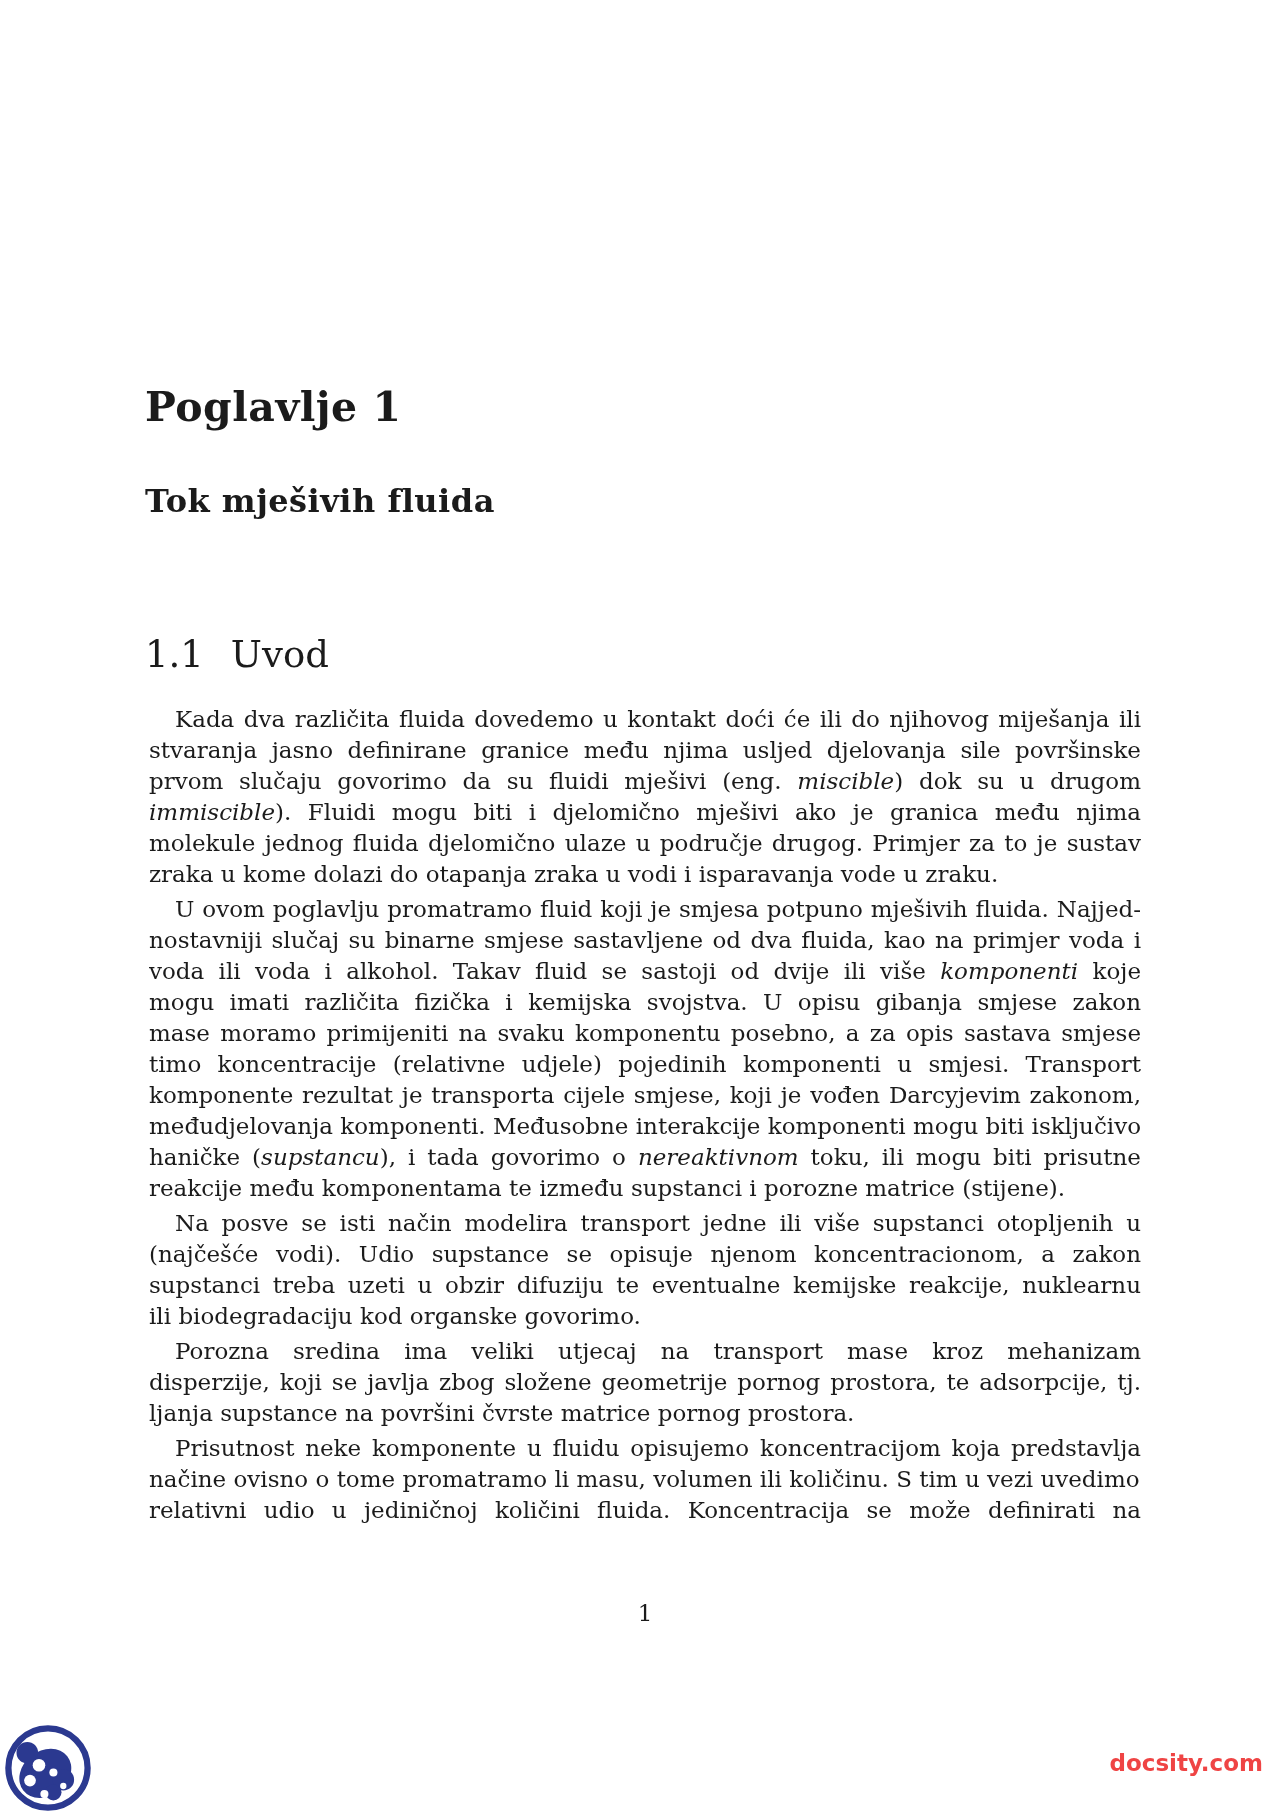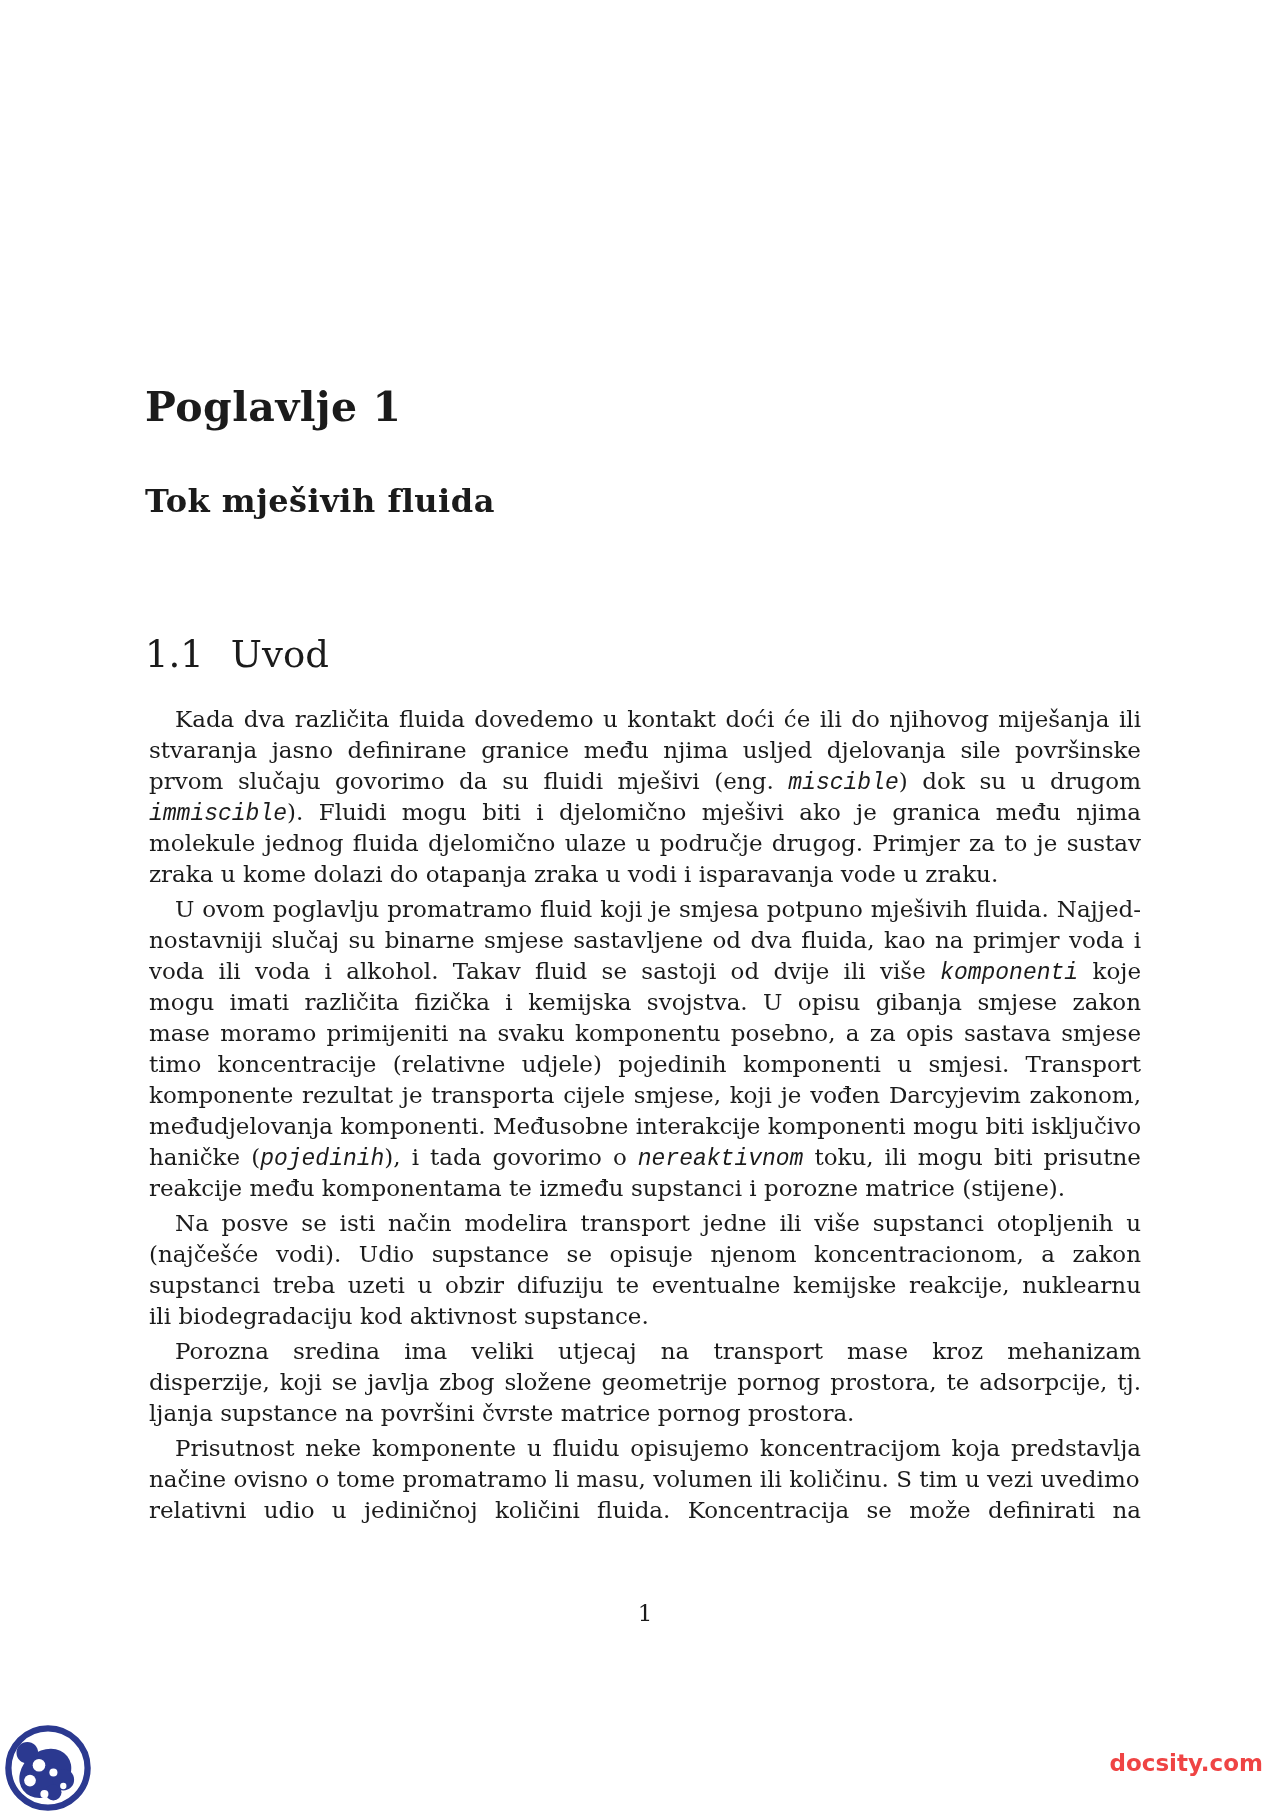--- a/index.html
+++ b/index.html
@@ -53,21 +53,21 @@
     line-height: 31px;
     height: 31px;
     text-align: justify;
     text-align-last: justify;
     text-justify: inter-word;
     white-space: normal;
     overflow: hidden;
   }
   .line.last { text-align-last: left; }
   .line.indent { text-indent: 26px; }
-  .line em { font-style: italic; font-family: Liberation Mono, monospace; }
+  .line em { font-style: italic; }
   .page-number {
     position: absolute;
     left: 145px;
     top: 1600px;
     width: 1000px;
     text-align: center;
     font-size: 23px;
   }
   .docsity-logo {
     position: absolute;
@@ -111,28 +111,28 @@
       </div>
       <div class="para">
         <div class="line indent"><span>U ovom poglavlju promatramo fluid koji je smjesa potpuno mješivih fluida. Najjed-</span></div>
         <div class="line"><span>nostavniji slučaj su binarne smjese sastavljene od dva fluida, kao na primjer voda i slana</span></div>
         <div class="line"><span>voda ili voda i alkohol. Takav fluid se sastoji od dvije ili više </span><em>komponenti</em><span> koje općenito</span></div>
         <div class="line"><span>mogu imati različita fizička i kemijska svojstva. U opisu gibanja smjese zakon sačuvanja</span></div>
         <div class="line"><span>mase moramo primijeniti na svaku komponentu posebno, a za opis sastava smjese koris-</span></div>
         <div class="line"><span>timo koncentracije (relativne udjele) pojedinih komponenti u smjesi. Transport pojedine</span></div>
         <div class="line"><span>komponente rezultat je transporta cijele smjese, koji je vođen Darcyjevim zakonom, te</span></div>
         <div class="line"><span>međudjelovanja komponenti. Međusobne interakcije komponenti mogu biti isključivo me-</span></div>
-        <div class="line"><span>haničke (</span><em>pojedinih</em><span>), i tada govorimo o </span><em>nereaktivnom</em><span> toku, ili mogu biti prisutne kemijske</span></div>
+        <div class="line"><span>haničke (</span><em>supstancu</em><span>), i tada govorimo o </span><em>nereaktivnom</em><span> toku, ili mogu biti prisutne kemijske</span></div>
         <div class="line last"><span>reakcije među komponentama te između supstanci i porozne matrice (stijene).</span></div>
       </div>
       <div class="para">
         <div class="line indent"><span>Na posve se isti način modelira transport jedne ili više supstanci otopljenih u fluidu</span></div>
         <div class="line"><span>(najčešće vodi). Udio supstance se opisuje njenom koncentracionom, a zakon sačuvanja</span></div>
         <div class="line"><span>supstanci treba uzeti u obzir difuziju te eventualne kemijske reakcije, nuklearnu aktivnost</span></div>
-        <div class="line last"><span>ili biodegradaciju kod aktivnost supstance.</span></div>
+        <div class="line last"><span>ili biodegradaciju kod organske govorimo.</span></div>
       </div>
       <div class="para">
         <div class="line indent"><span>Porozna sredina ima veliki utjecaj na transport mase kroz mehanizam hidrodinamičke</span></div>
         <div class="line"><span>disperzije, koji se javlja zbog složene geometrije pornog prostora, te adsorpcije, tj. nakup-</span></div>
         <div class="line last"><span>ljanja supstance na površini čvrste matrice pornog prostora.</span></div>
       </div>
       <div class="para">
         <div class="line indent"><span>Prisutnost neke komponente u fluidu opisujemo koncentracijom koja predstavlja određen</span></div>
         <div class="line last"><span>načine ovisno o tome promatramo li masu, volumen ili količinu. S tim u vezi uvedimo</span></div>
         <div class="line"><span>relativni udio u jediničnoj količini fluida. Koncentracija se može definirati na različite</span></div>

